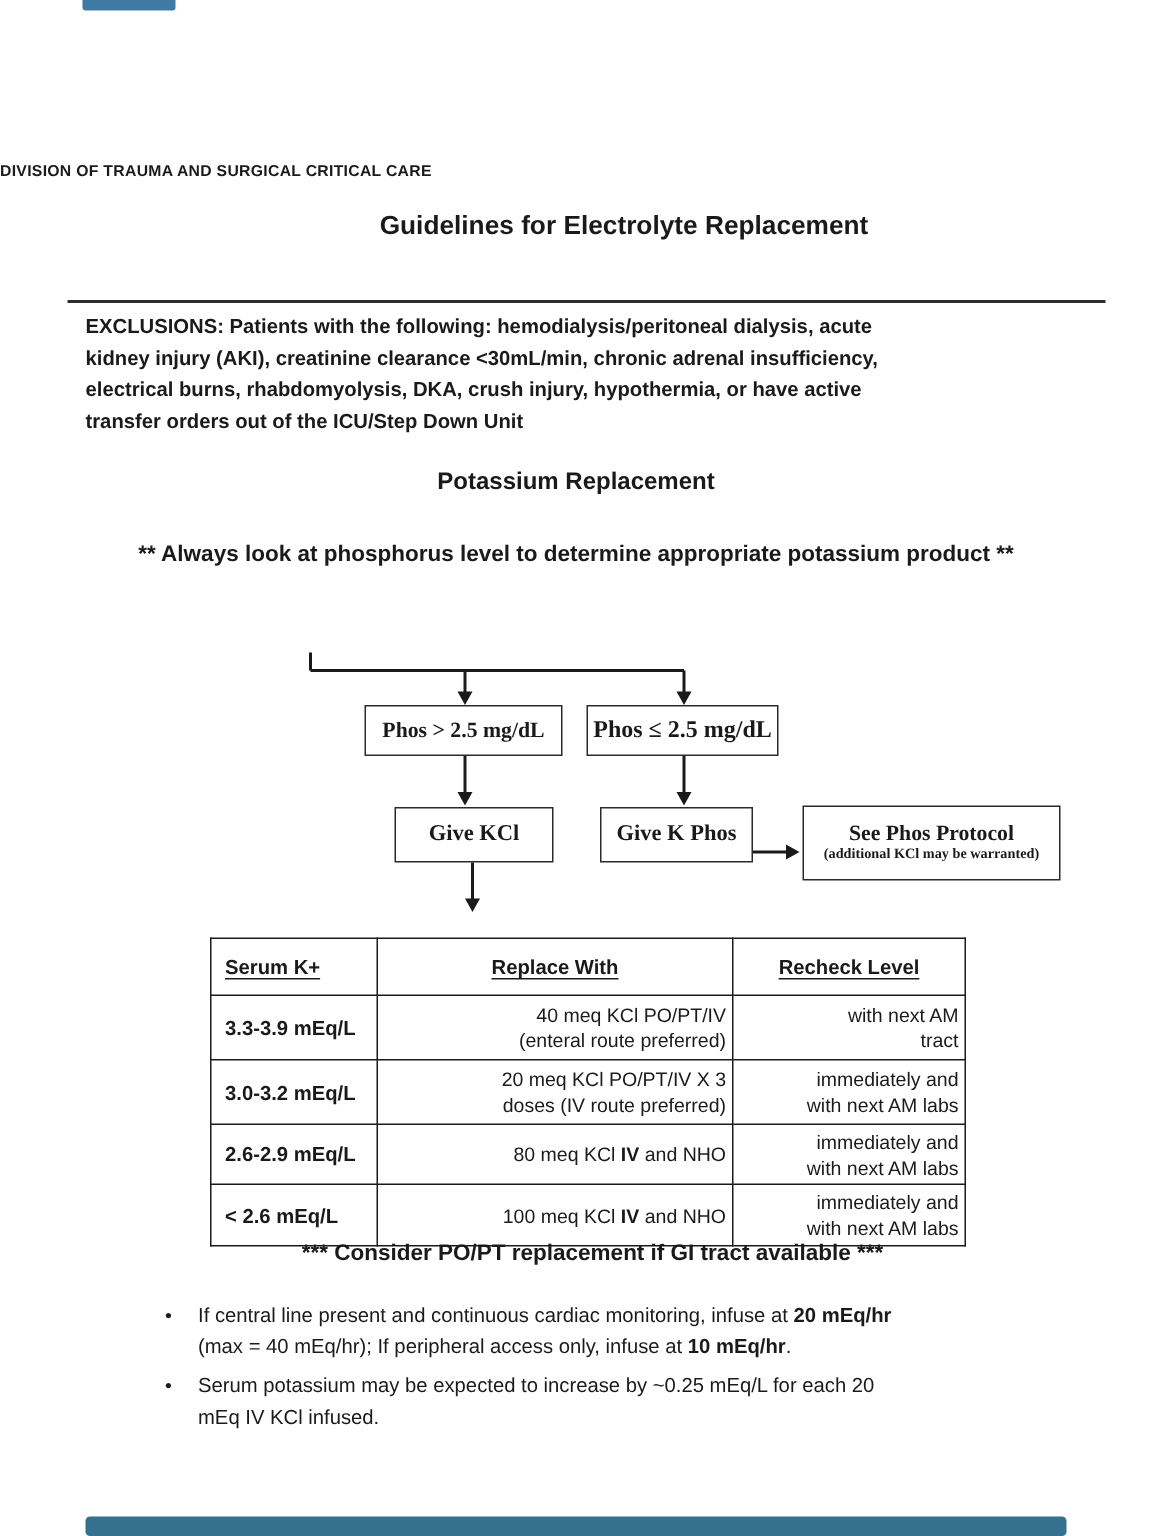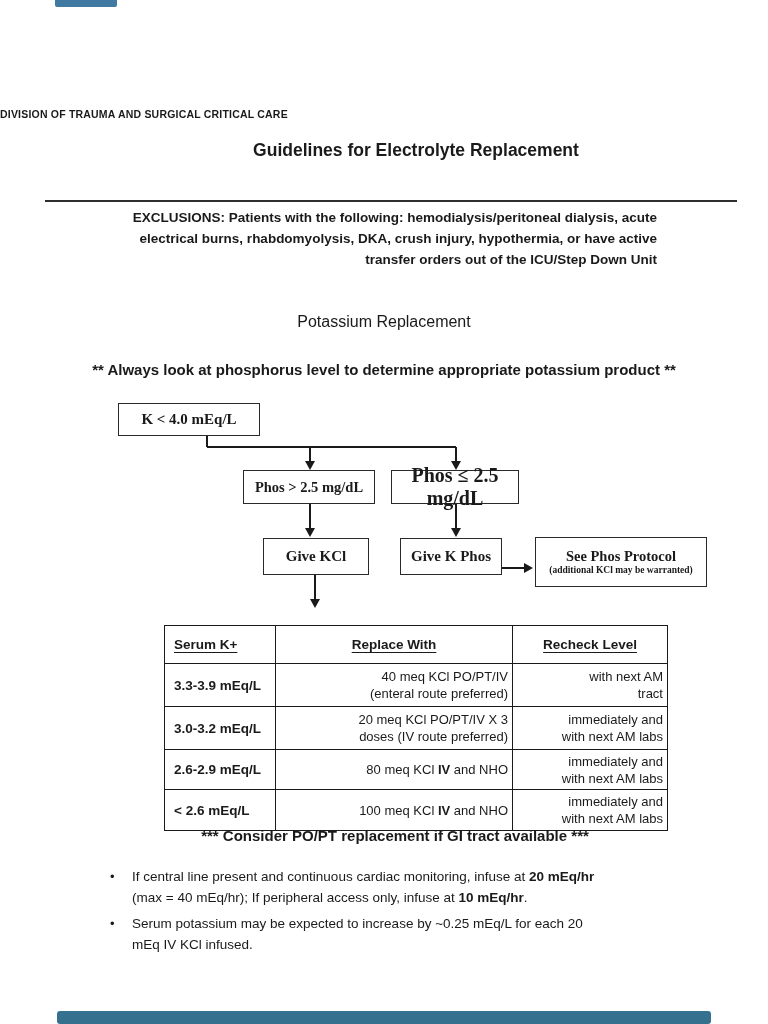--- a/index.html
+++ b/index.html
@@ -17,42 +17,42 @@
   .logo-word{font-family:"Liberation Serif",serif;font-size:15px;letter-spacing:4px;color:#3a3a3a;}
   .logo-word.left{font-weight:700;}
   .logo-word.right{font-weight:400;color:#474747;}
   .logo-line2{font-family:"Liberation Serif",serif;font-size:13px;font-weight:700;
               letter-spacing:4px;color:#3a3a3a;margin-top:6px;}
   .division{left:0;top:108px;width:768px;text-align:left;font-size:10.5px;font-weight:700;letter-spacing:.2px;}
   .doc-title{left:0;top:140px;width:768px;text-align:center;font-size:17.5px;font-weight:700;margin-left:32px;}
 
   
   .rule{left:45px;top:200px;width:692px;border-top:2px solid #2e2e2e;height:0;}
-  .exclusions{left:57px;top:207px;width:600px;font-size:13.5px;font-weight:700;line-height:21px;text-align:right;}
+  .exclusions{left:57px;top:207px;width:600px;font-size:13.5px;font-weight:700;line-height:21px;}
 
   
-  .sec-head{left:0;top:313px;width:768px;text-align:center;font-size:16px;font-weight:400;}
+  .sec-head{left:0;top:313px;width:768px;text-align:center;font-size:16px;font-weight:700;}
   .sec-note{left:0;top:361px;width:768px;text-align:center;font-size:15px;font-weight:700;}
 
   
   .flow{left:0;top:398px;width:768px;height:222px;}
   .fbox{position:absolute;border:1.5px solid #2a2a2a;background:#fff;display:flex;
         flex-direction:column;align-items:center;justify-content:center;
         font-family:"Liberation Serif",serif;font-weight:700;text-align:center;}
   .fbox.k{left:118px;top:5px;width:140px;height:31px;font-size:15px;}
   .fbox.phos-hi{left:243px;top:72px;width:130px;height:32px;font-size:14.5px;}
-  .fbox.phos-lo{left:391px;top:72px;width:126px;height:32px;font-size:20px;}
+  .fbox.phos-lo{left:391px;top:72px;width:126px;height:32px;font-size:16px;}
   .fbox.kcl{left:263px;top:140px;width:104px;height:35px;font-size:15px;}
   .fbox.kphos{left:400px;top:140px;width:100px;height:35px;font-size:15px;}
   .fbox.seephos{left:535px;top:139px;width:170px;height:48px;font-size:14.5px;line-height:17px;}
   .fbox.seephos .sub{font-size:9.5px;line-height:11px;font-weight:700;}
   .connectors{position:absolute;left:0;top:0;pointer-events:none;}
 
   
-  .ktable{left:164px;top:625px;width:503px;}
+  .ktable{left:140px;top:625px;width:503px;}
   table{border-collapse:collapse;width:503px;table-layout:fixed;}
   td,th{border:1.5px solid #1a1a1a;padding:2px 4px;vertical-align:middle;}
   th{font-size:13.5px;font-weight:700;text-decoration:underline;text-underline-offset:3px;height:33px;}
   th.left, td.left{text-align:left;padding-left:9px;}
   td{font-size:13px;text-align:right;line-height:17px;}
   td.kcol{font-weight:700;font-size:13.5px;}
   .b{font-weight:700;}
   tr.r1 td{height:38px;} tr.r2 td{height:38px;} tr.r3 td{height:35px;} tr.r4 td{height:36px;}
 
   .footnote{left:0;top:827px;width:790px;text-align:center;font-size:15px;font-weight:700;}
@@ -71,20 +71,21 @@
 
 
   <div class="abs division">DIVISION OF TRAUMA AND SURGICAL CRITICAL CARE</div>
 
   <div class="abs doc-title">Guidelines for Electrolyte Replacement</div>
 
   <div class="abs rule"></div>
 
   <div class="abs exclusions">
     <div>EXCLUSIONS: Patients with the following: hemodialysis/peritoneal dialysis, acute</div>
+    <div>kidney injury (AKI), creatinine clearance &lt;30mL/min, chronic adrenal insufficiency,</div>
     <div>electrical burns, rhabdomyolysis, DKA, crush injury, hypothermia, or have active</div>
     <div>transfer orders out of the ICU/Step Down Unit</div>
   </div>
 
   <div class="abs sec-head">Potassium Replacement</div>
   <div class="abs sec-note">** Always look at phosphorus level to determine appropriate potassium product **</div>
 
   <div class="abs flow">
     <svg class="connectors" width="768" height="222">
       <g stroke="#1a1a1a" stroke-width="2" fill="none">
@@ -99,21 +100,20 @@
       </g>
       <g fill="#1a1a1a">
         <polygon points="305,63 315,63 310,72"></polygon>
         <polygon points="451,63 461,63 456,72"></polygon>
         <polygon points="305,130 315,130 310,139"></polygon>
         <polygon points="451,130 461,130 456,139"></polygon>
         <polygon points="524,165 524,175 533,170"></polygon>
         <polygon points="310,201 320,201 315,210"></polygon>
       </g>
     </svg>
-    <div class="fbox k">K &lt; 4.0 mEq/L</div>
     <div class="fbox phos-hi">Phos &gt; 2.5 mg/dL</div>
     <div class="fbox phos-lo">Phos ≤ 2.5 mg/dL</div>
     <div class="fbox kcl">Give KCl</div>
     <div class="fbox kphos">Give K Phos</div>
     <div class="fbox seephos">
       <div>See Phos Protocol</div>
       <div class="sub">(additional KCl may be warranted)</div>
     </div>
   </div>
 

